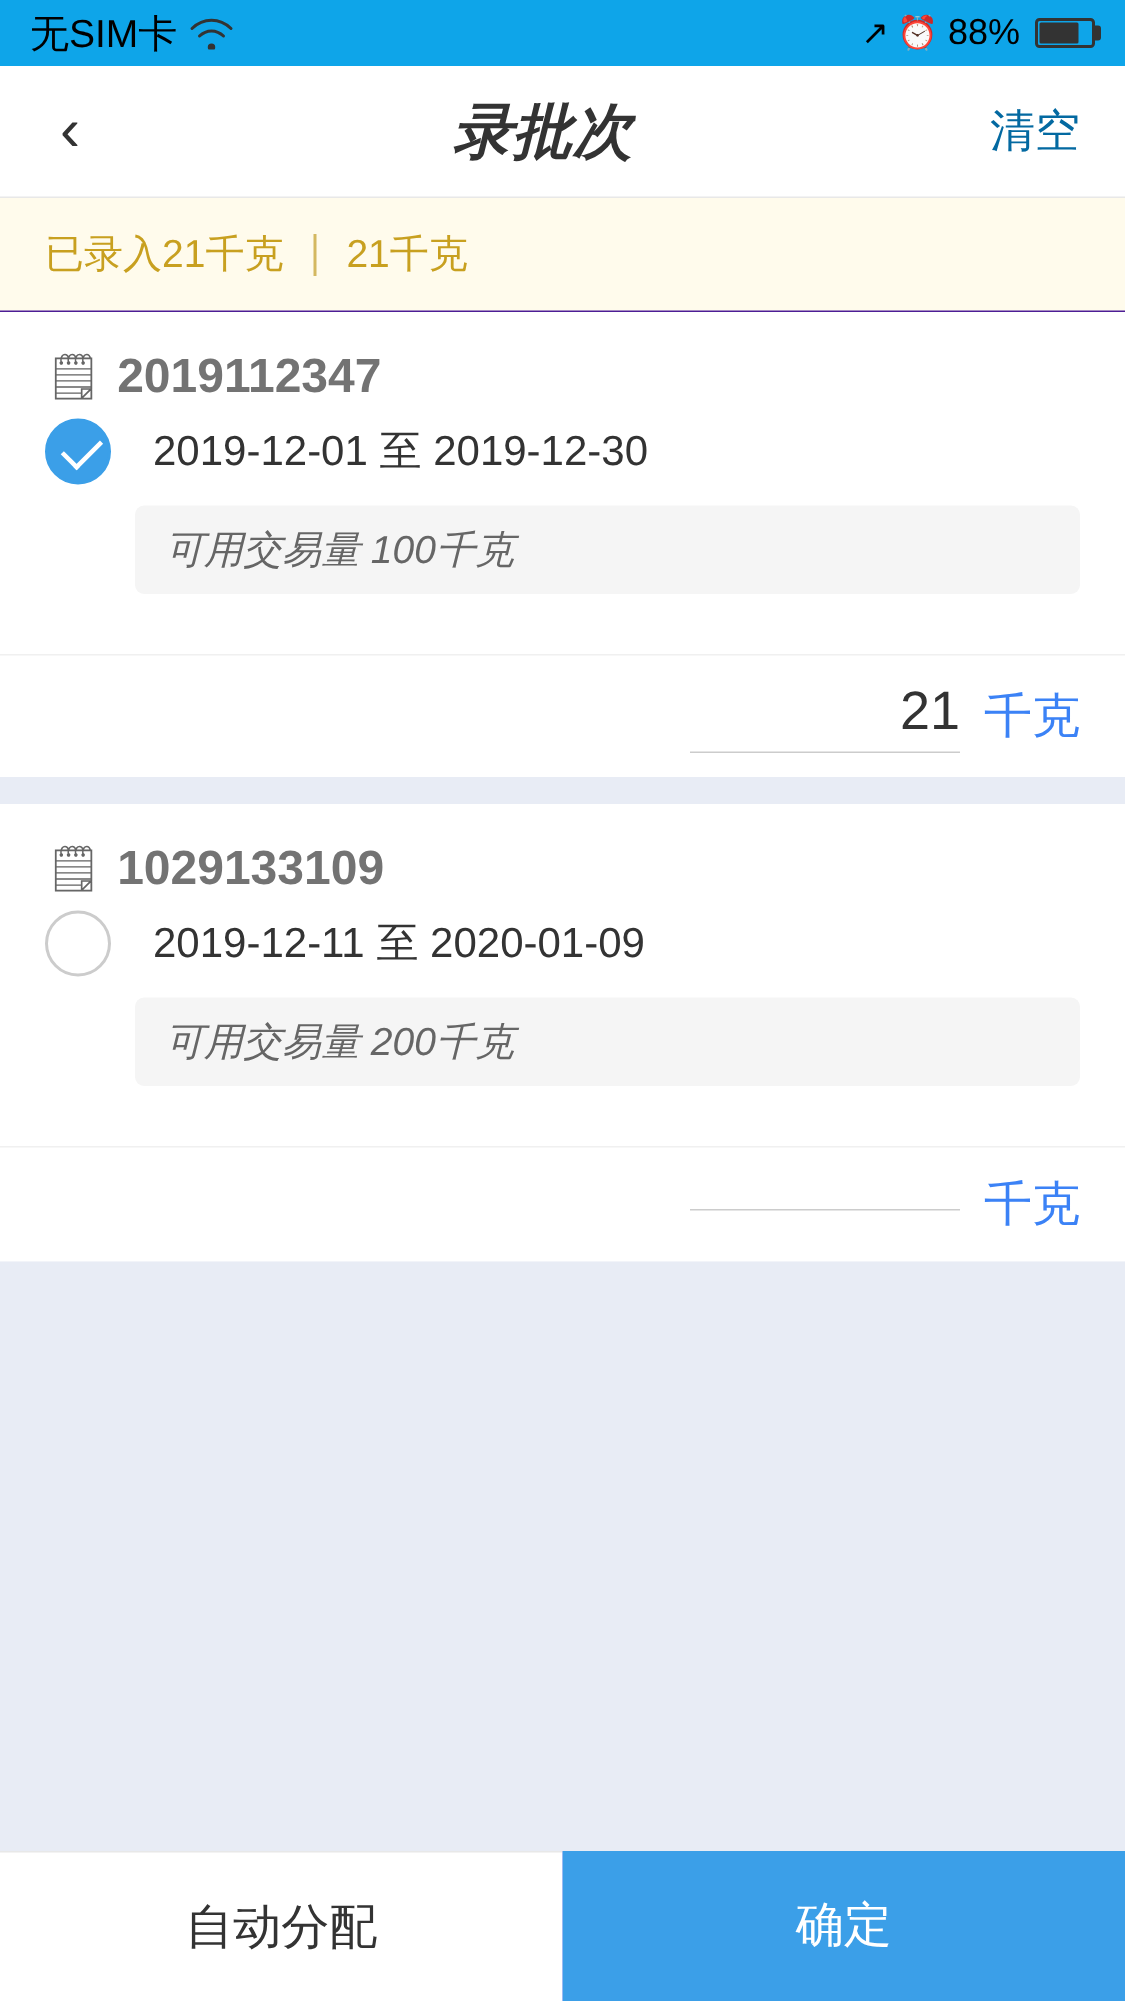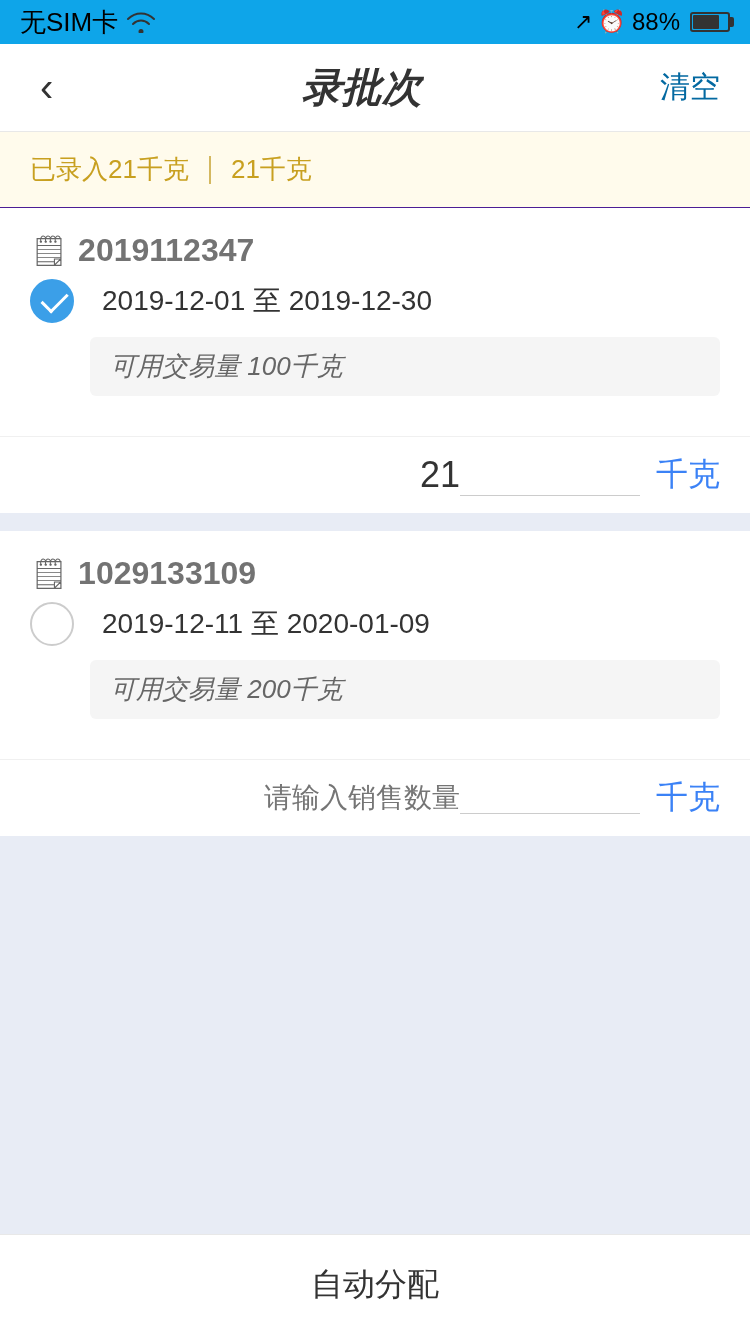--- a/index.html
+++ b/index.html
@@ -196,21 +196,21 @@
       display: flex;
       align-items: center;
       justify-content: flex-end;
       padding: 16px 30px;
       gap: 16px;
       background: #fff;
       border-top: 1px solid #f0f0f0;
     }
     .amount-input-wrapper {
       display: flex;
-      flex-direction: row;
+      flex-direction: column;
       align-items: flex-end;
     }
     .amount-value {
       font-size: 36px;
       color: #333;
       font-weight: 500;
       min-width: 80px;
       text-align: right;
       border: none;
       outline: none;
@@ -353,27 +353,27 @@
           <span class="batch-id">1029133109</span>
         </div>
         <div class="batch-row">
           <div class="radio-circle"></div>
           <span class="batch-date">2019-12-11 至 2020-01-09</span>
         </div>
         <div class="batch-avail">可用交易量 200千克</div>
       </div>
       <div class="amount-row">
         <div class="amount-input-wrapper">
-          <input type="text" class="amount-value placeholder-input" placeholder="请输入销售数量" style="width: 240px; text-align: right; color: rgb(187, 187, 187);">
           <div class="amount-underline"></div>
         </div>
         <span class="amount-unit">千克</span>
       </div>
     </div>
 
     <div class="bottom-spacer"></div>
 
   </div>
 
   <div class="bottom-bar">
     <button class="btn-auto">自动分配</button>
+    <button class="btn-confirm">确定</button>
   </div>
 </div>
 
 </body></html>

